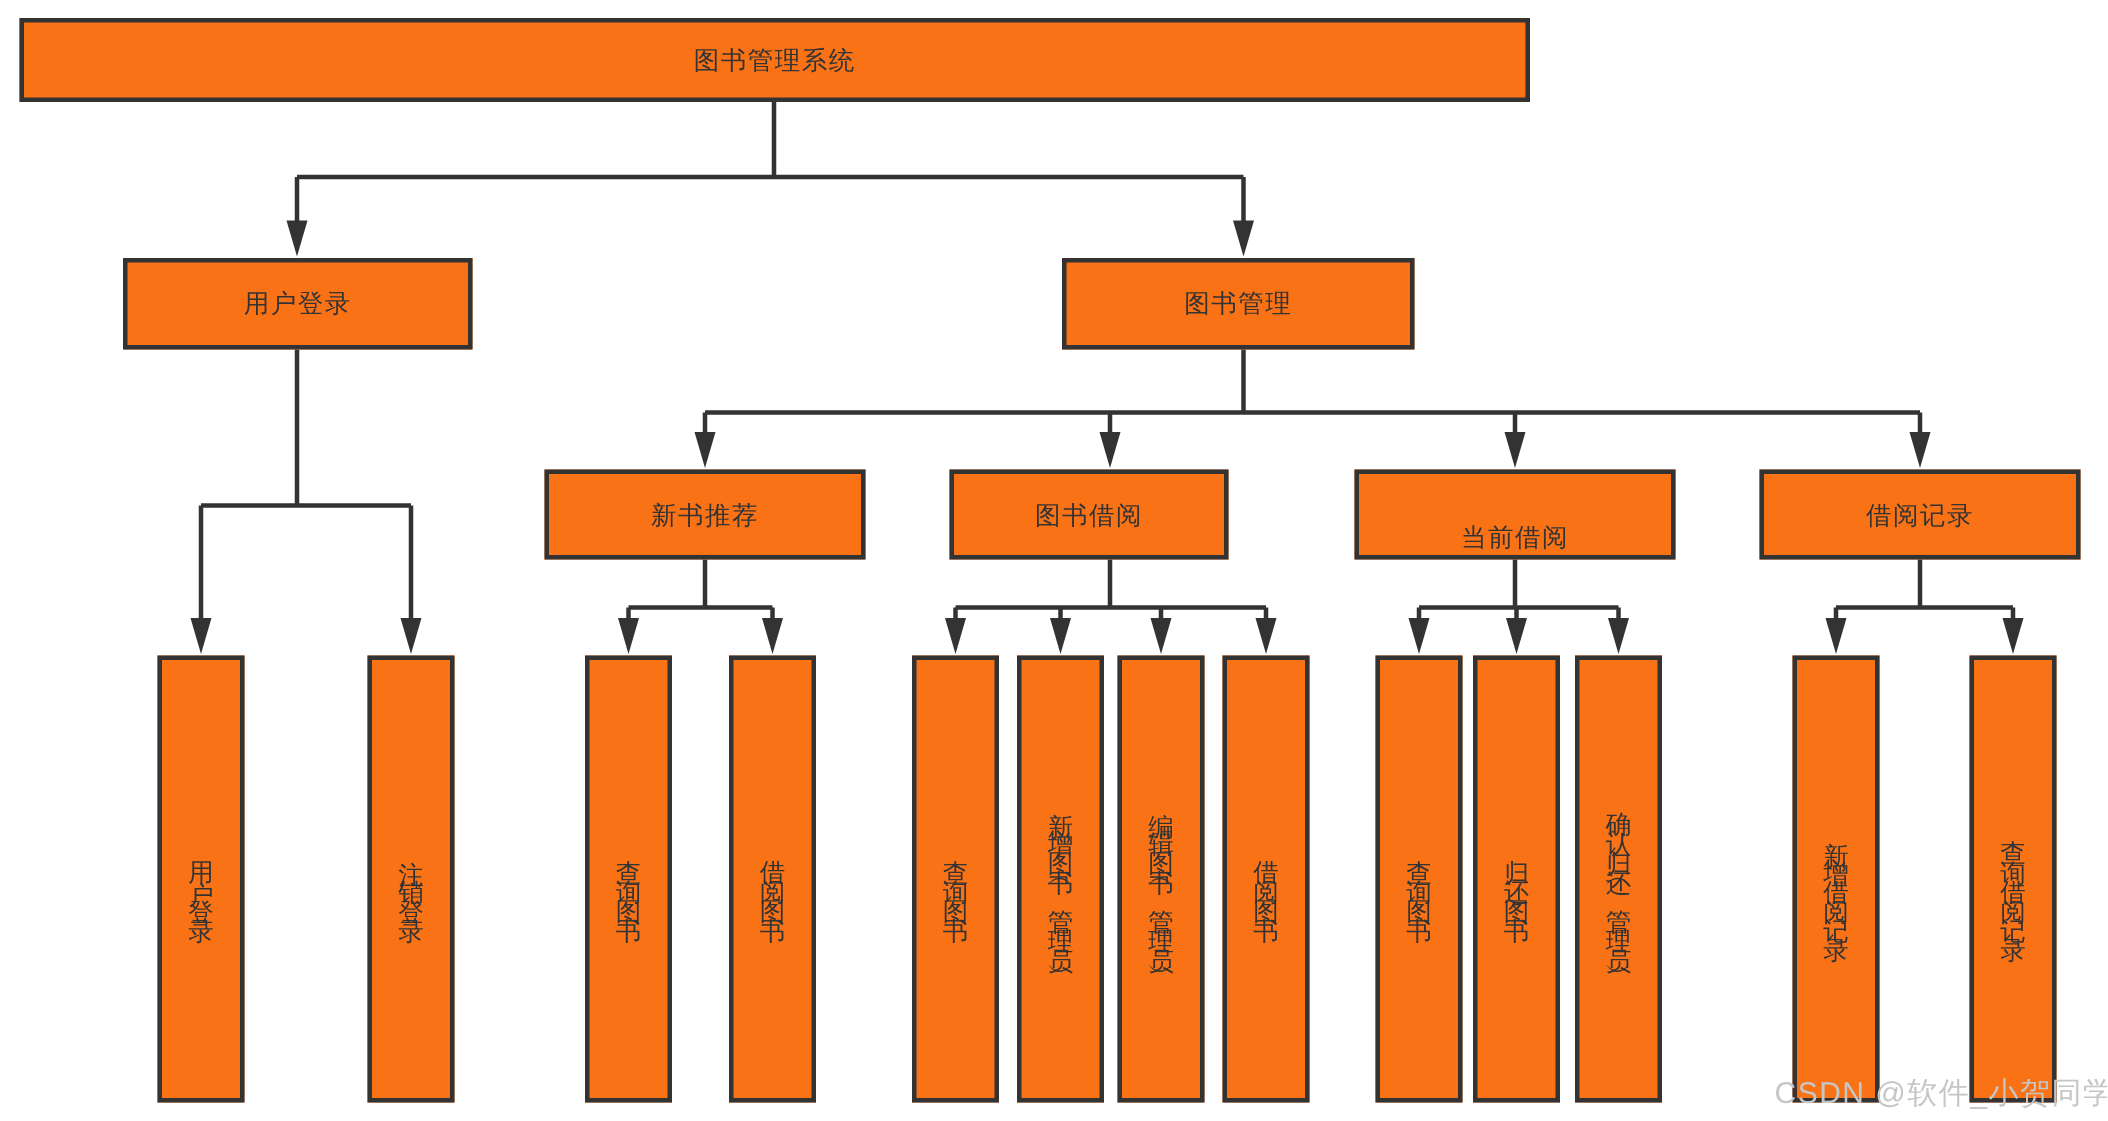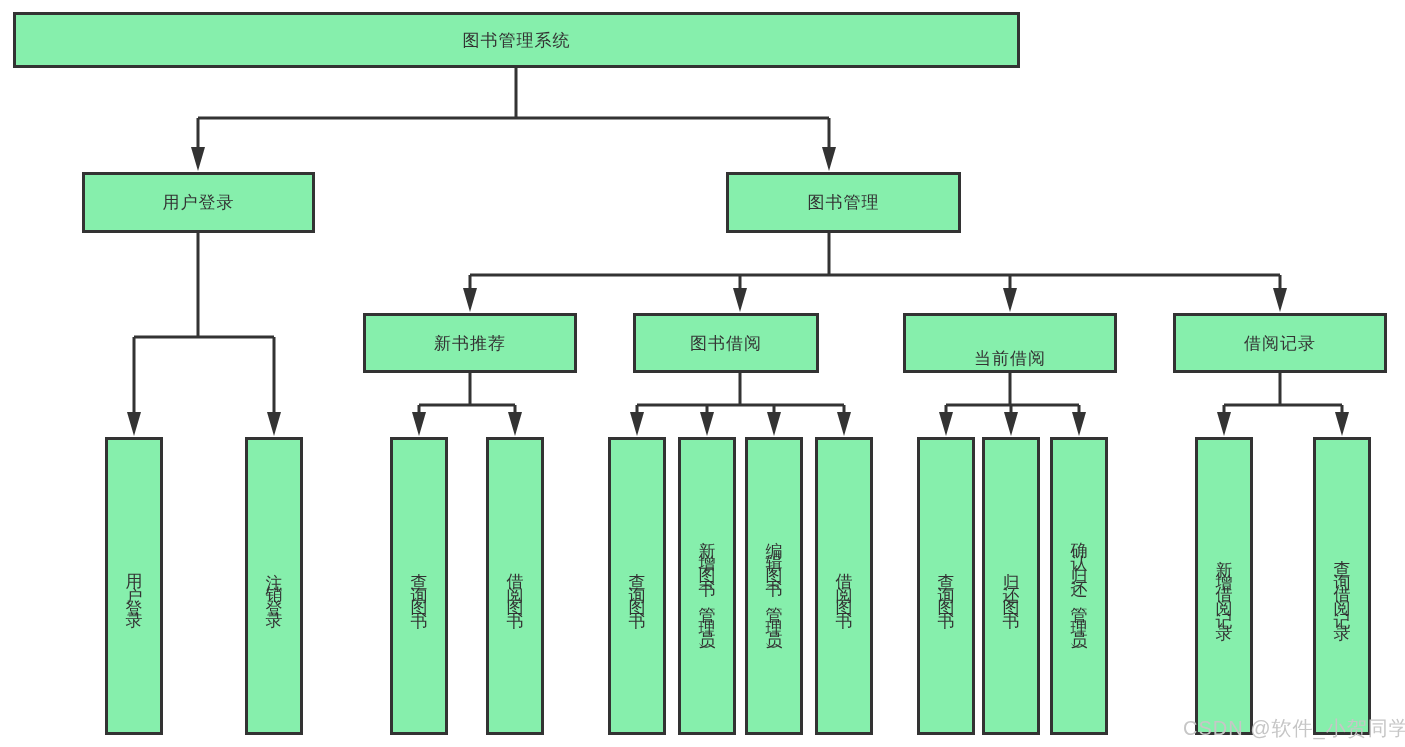--- a/index.html
+++ b/index.html
@@ -8,21 +8,21 @@
     width:1405px;height:747px;
     background:#ffffff;
     font-family:"Liberation Sans","DejaVu Sans",sans-serif;
     overflow:hidden;
   }
   .connectors{position:absolute;left:0;top:0;z-index:1;}
   .node{
     position:absolute;
     box-sizing:border-box;
     border:3px solid #333333;
-    background:#86efac;
+    background:#f97316;
     color:#333333;
     display:flex;align-items:center;justify-content:center;
     z-index:2;
     font-size:17px;
     letter-spacing:1px;
   }
   .vnode{width:58px;top:437px;height:298px;}
   .vtext{
     writing-mode:vertical-rl;
     text-orientation:mixed;
@@ -85,21 +85,21 @@
     </g>
   </svg>
 
   <div class="node" style="left:13px;top:12px;width:1007px;height:56px;">
     <span>图书管理系统</span>
   </div>
 
   <div class="node" style="left:82px;top:172px;width:233px;height:61px;">
     <span>用户登录</span>
   </div>
-  <div class="node" style="left:726px;top:172px;width:235px;height:61px;">
+  <div class="node" style="left:708px;top:172px;width:235px;height:61px;">
     <span>图书管理</span>
   </div>
 
   <div class="node" style="left:363px;top:313px;width:214px;height:60px;">
     <span>新书推荐</span>
   </div>
   <div class="node" style="left:633px;top:313px;width:186px;height:60px;">
     <span>图书借阅</span>
   </div>
   <div class="node" style="left:903px;top:313px;width:214px;height:60px;align-items:flex-end;">

